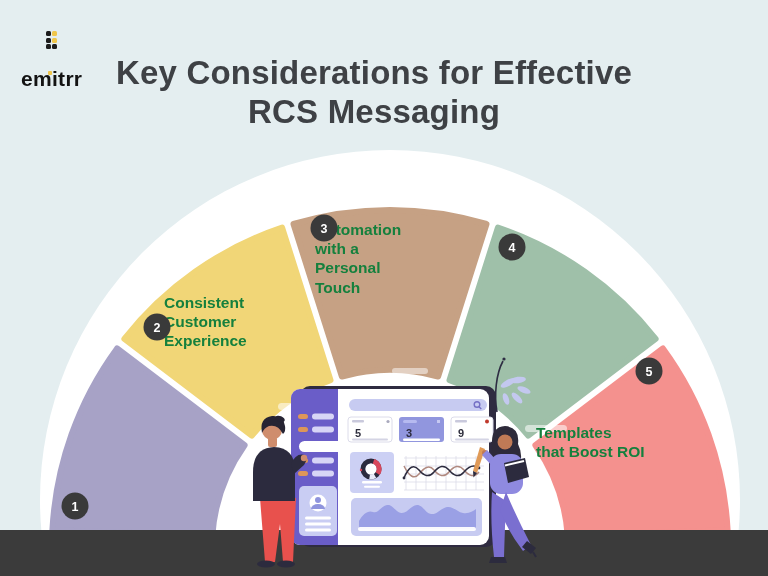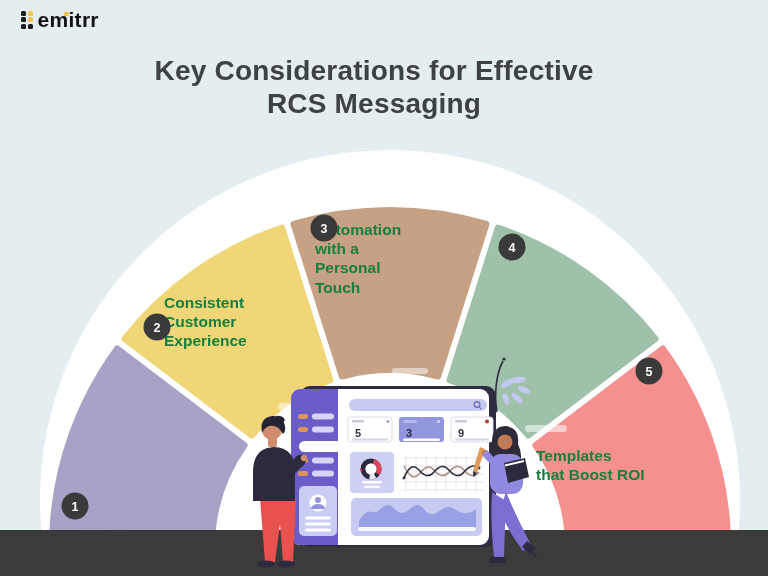--- a/index.html
+++ b/index.html
@@ -1,25 +1,25 @@
 <!DOCTYPE html>
 <html><head>
 <meta charset="utf-8">
 <style>
   html,body{margin:0;padding:0;}
   .stage{position:relative;width:768px;height:576px;background:#e4eef0;overflow:hidden;
          font-family:"Liberation Sans",sans-serif;}
   .stage svg{position:absolute;left:0;top:0;}
-  .logo{position:absolute;top:9px;left:21px;display:flex;align-items:center;gap:5px;z-index:3;}
+  .logo{position:absolute;top:31px;left:21px;display:flex;align-items:center;gap:19px;z-index:3;flex-direction:column;}
   .logo-grid{display:grid;grid-template-columns:5px 5px;grid-auto-rows:5px;gap:1.5px;}
   .logo-grid span{border-radius:1.5px;}
   .dot-k{background:#1c1c1c;} .dot-y{background:#f0c64a;}
   .logo-word{font-size:21px;font-weight:bold;color:#131313;letter-spacing:.3px;position:relative;line-height:1;}
   .tittle{position:absolute;left:26.5px;top:2.5px;width:4.6px;height:4.6px;background:#f0c64a;border-radius:1px;}
-  .title{position:absolute;top:54px;left:0;width:748px;text-align:center;font-size:28px;font-weight:bold;
+  .title{position:absolute;top:54px;left:0;width:748px;text-align:center;font-size:33px;font-weight:bold;
          line-height:1.18;color:#3e4145;white-space:pre-line;z-index:3;letter-spacing:.2px;}
   .seg-label{position:absolute;transform:translate(-50%,-50%);text-align:left;font-weight:bold;
          font-size:15.5px;line-height:1.24;color:#15803d;white-space:pre-line;z-index:3;}
   .badge{position:absolute;width:27px;height:27px;border-radius:50%;background:#3a3a3a;color:#ffffff;
          font-size:12.5px;font-weight:bold;display:flex;align-items:center;justify-content:center;
          transform:translate(-50%,-50%);z-index:4;}
 </style>
 </head>
 <body>
 
@@ -207,21 +207,21 @@
   <div class="title">Key Considerations for Effective
 RCS Messaging</div>
 
   <div class="seg-label" style="left:244px;top:322px;width:160px;">Consistent
 Customer
 Experience</div>
   <div class="seg-label" style="left:390px;top:258px;width:150px;">Automation
 with a
 Personal
 Touch</div>
-  <div class="seg-label" style="left:631px;top:465px;width:190px;">Templates
+  <div class="seg-label" style="left:631px;top:442px;width:190px;">Templates
 that Boost ROI</div>
 
   <div class="badge" style="left:75px;top:506px;">1</div>
   <div class="badge" style="left:157px;top:327px;">2</div>
   <div class="badge" style="left:324px;top:228px;">3</div>
   <div class="badge" style="left:512px;top:247px;">4</div>
   <div class="badge" style="left:649px;top:371px;">5</div>
 
 </div>
 

